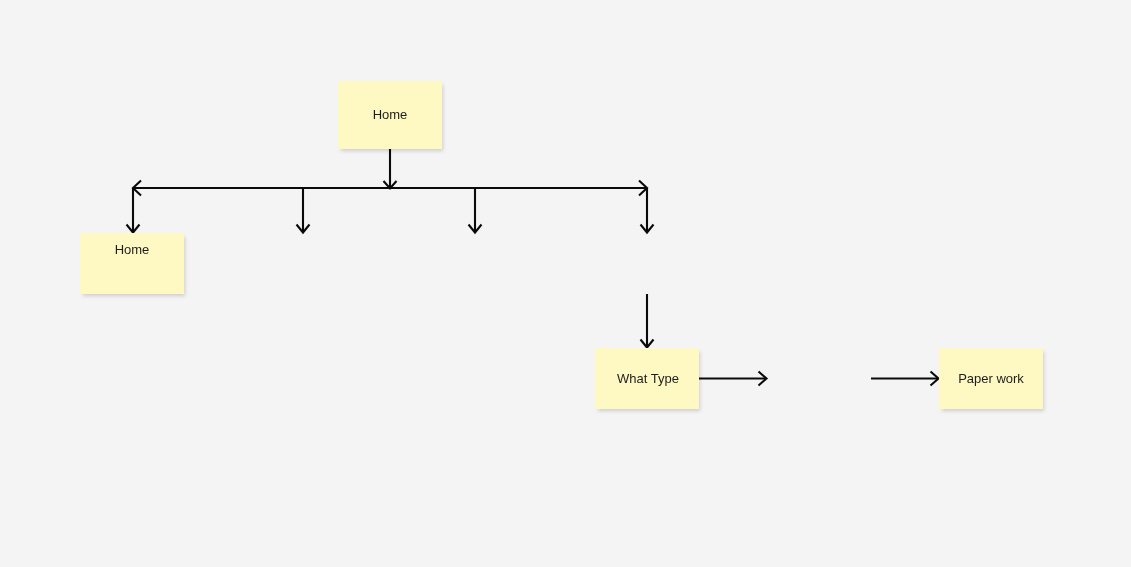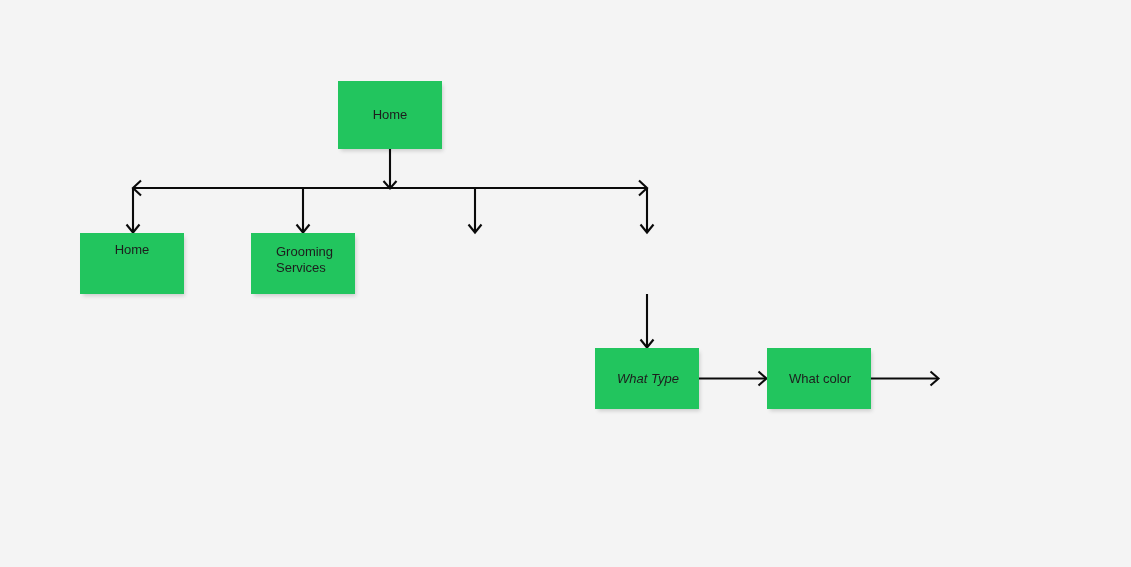--- a/index.html
+++ b/index.html
@@ -29,21 +29,21 @@
     position: absolute;
     left: 0;
     top: 0;
     width: 1131px;
     height: 567px;
     pointer-events: none;
   }
 
   .node {
     position: absolute;
-    background: #22c55e;
+    background: #fef9c3;
     box-shadow: 2px 3px 4px -1px rgba(0,0,0,0.16);
     box-sizing: border-box;
     overflow: hidden;
   }
 
   .node-label {
     position: absolute;
     color: #1d1d1d;
     font-size: 13px;
     line-height: 16px;
@@ -116,29 +116,25 @@
   </svg>
 
   <div class="node" style="left:338px; top:81px; width:104px; height:68px;">
     <div class="node-label lbl-center-mid">Home</div>
   </div>
 
   <div class="node" style="left:80px; top:233px; width:104px; height:61px;">
     <div class="node-label lbl-center-top">Home</div>
   </div>
 
-  <div class="node" style="left:251px; top:233px; width:104px; height:61px;">
-    <div class="node-label lbl-left-upper">Grooming
-Services</div>
+
+
+
+  <div class="node" style="left:595px; top:348px; width:104px; height:61px;">
+    <div class="node-label lbl-left-mid">What Type</div>
   </div>
 
 
-
-  <div class="node" style="left:595px; top:348px; width:104px; height:61px;font-style:italic;">
-    <div class="node-label lbl-left-mid">What Type</div>
+  <div class="node" style="left:939px; top:348px; width:104px; height:61px;">
+    <div class="node-label lbl-center-mid">Paper work</div>
   </div>
-
-  <div class="node" style="left:767px; top:348px; width:104px; height:61px;">
-    <div class="node-label lbl-left-mid">What color</div>
-  </div>
-
 
 </div>
 
 </body></html>

